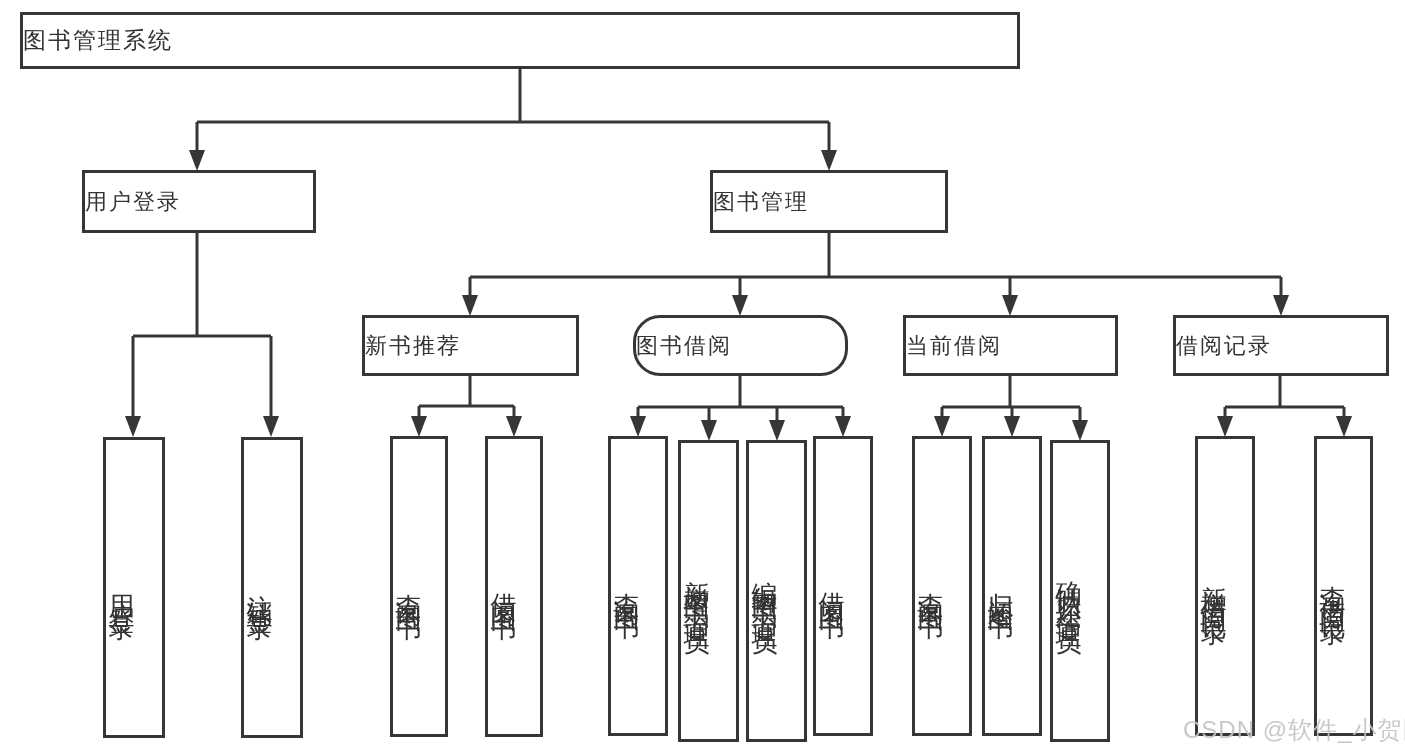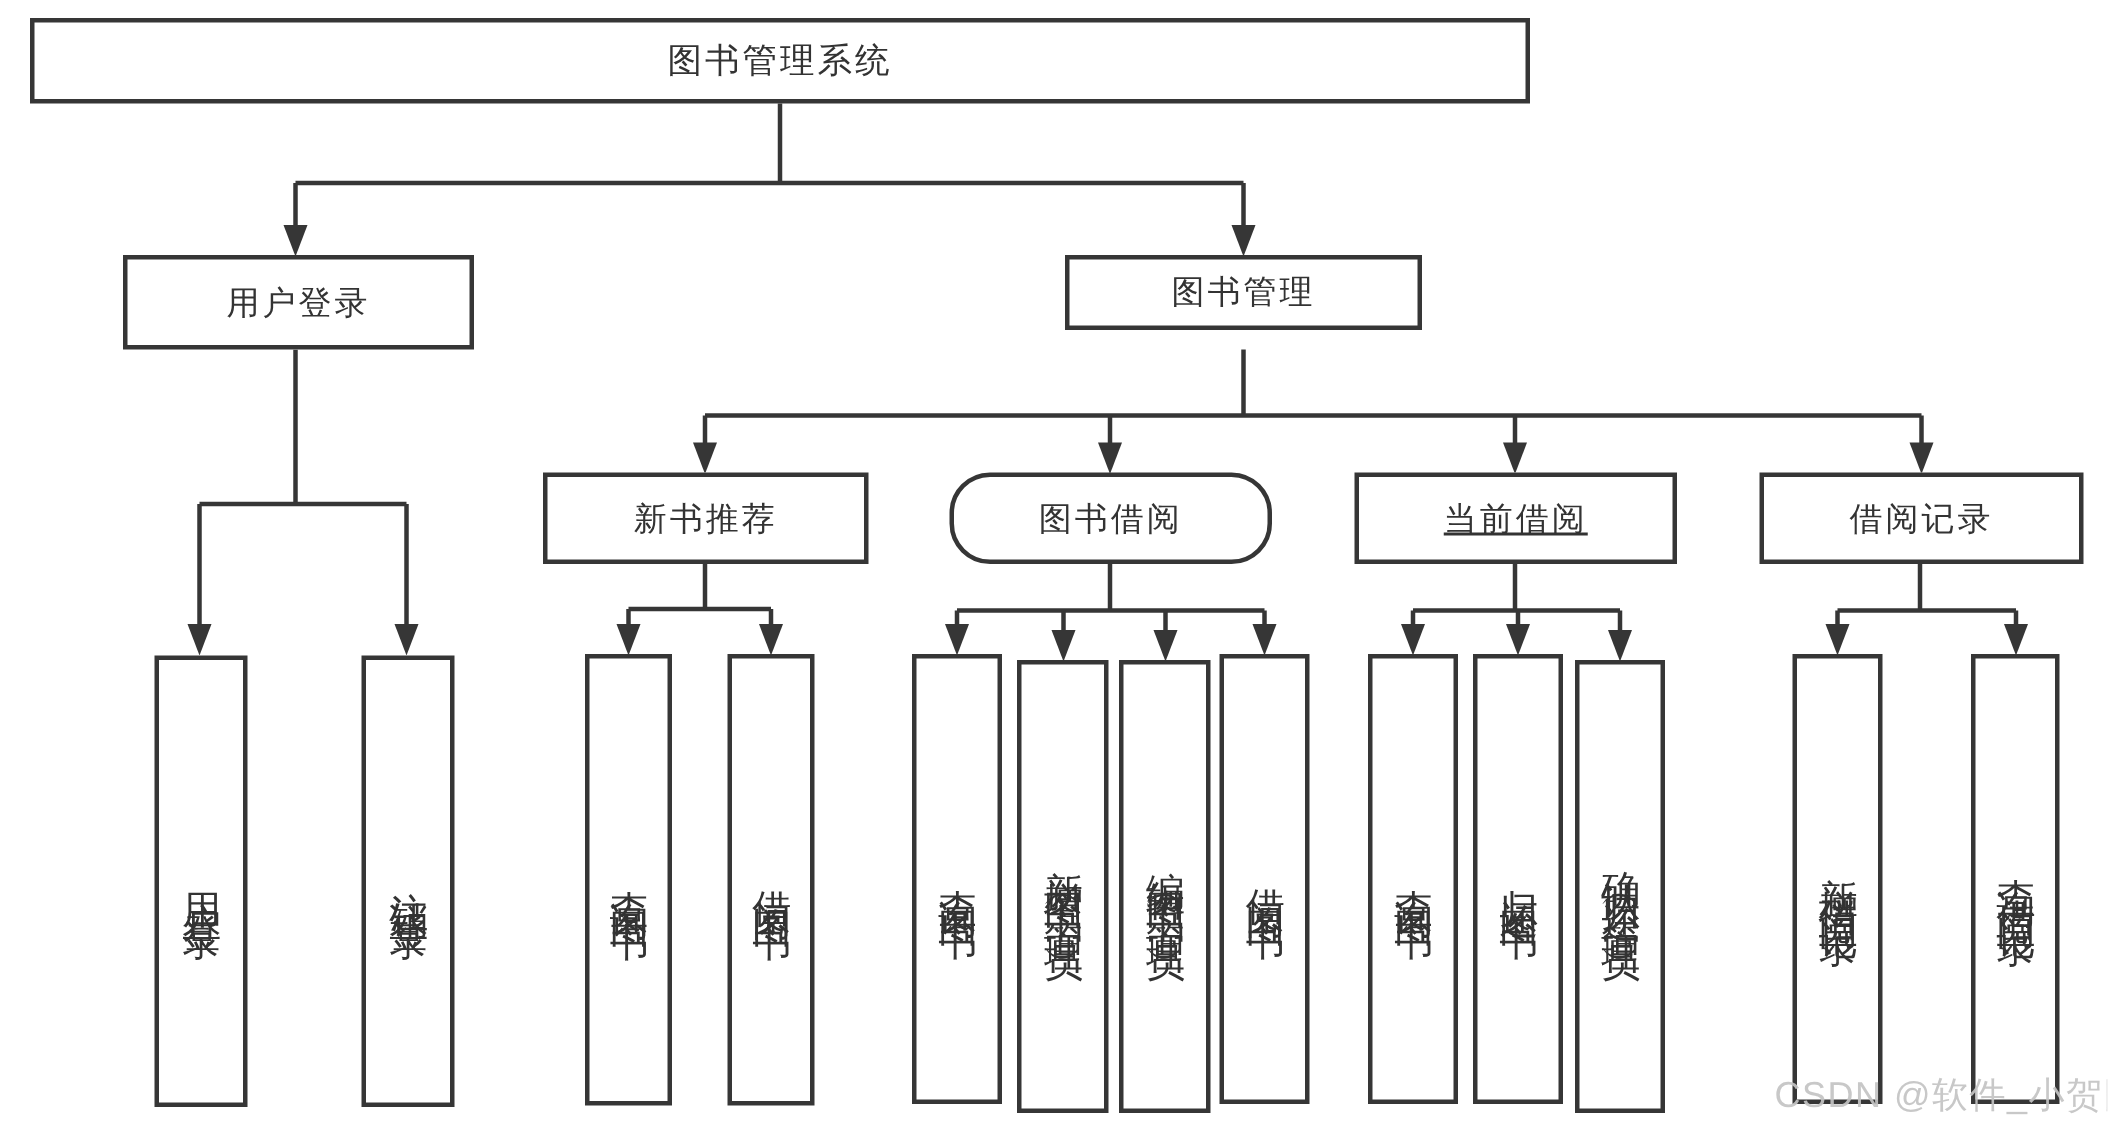--- a/index.html
+++ b/index.html
@@ -9,21 +9,21 @@
     background:#ffffff;
     font-family:"Liberation Sans","DejaVu Sans",sans-serif;
     overflow:hidden;
   }
   #wires{position:absolute;left:0;top:0;z-index:1;}
   .node{
     position:absolute;
     box-sizing:border-box;
     border:3px solid #363636;
     background:#ffffff;
-    display:flex;align-items:center;justify-content:center;
+    display:flex;align-items:center;
     z-index:2;
     color:#333333;
   }
   .hnode{font-size:22px;letter-spacing:2px;}
   .rootnode{font-size:23px;letter-spacing:2px;}
   .leaf .vtext{
     display:block;
     writing-mode:vertical-rl;
     text-orientation:mixed;
     font-size:26px;
@@ -113,31 +113,31 @@
     </g>
   </svg>
 
   <div class="node rootnode" style="left:20px;top:12px;width:1000px;height:57px;">
     <span>图书管理系统</span>
   </div>
 
   <div class="node hnode" style="left:82px;top:170px;width:234px;height:63px;">
     <span>用户登录</span>
   </div>
-  <div class="node hnode" style="left:710px;top:170px;width:238px;height:50px;">
+  <div class="node hnode" style="left:710px;top:170px;width:238px;height:63px;">
     <span>图书管理</span>
   </div>
 
   <div class="node hnode" style="left:362px;top:315px;width:217px;height:61px;font-family:Liberation Mono, monospace;">
     <span>新书推荐</span>
   </div>
   <div class="node hnode" style="left:633px;top:315px;width:215px;height:61px;border-radius:27px;">
     <span>图书借阅</span>
   </div>
-  <div class="node hnode" style="left:903px;top:315px;width:215px;height:61px;text-decoration:underline;">
+  <div class="node hnode" style="left:903px;top:315px;width:215px;height:61px;">
     <span>当前借阅</span>
   </div>
   <div class="node hnode" style="left:1173px;top:315px;width:216px;height:61px;">
     <span>借阅记录</span>
   </div>
 
   <div class="node leaf" style="left:103px;top:437px;width:62px;height:301px;">
     <span class="vtext">用户登录</span>
   </div>
   <div class="node leaf" style="left:241px;top:437px;width:62px;height:301px;">

